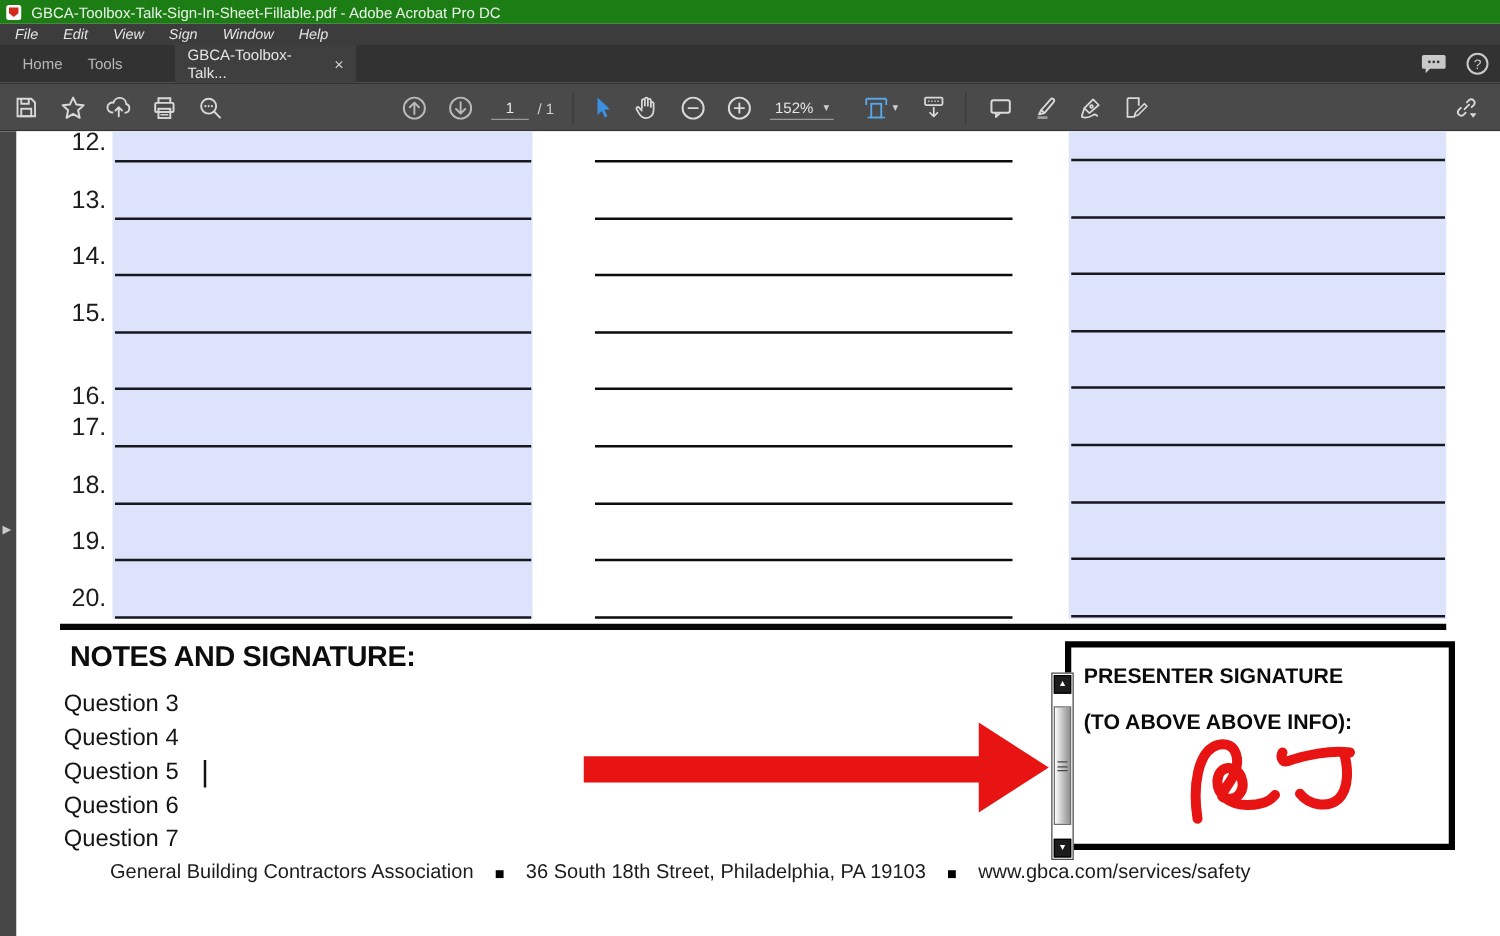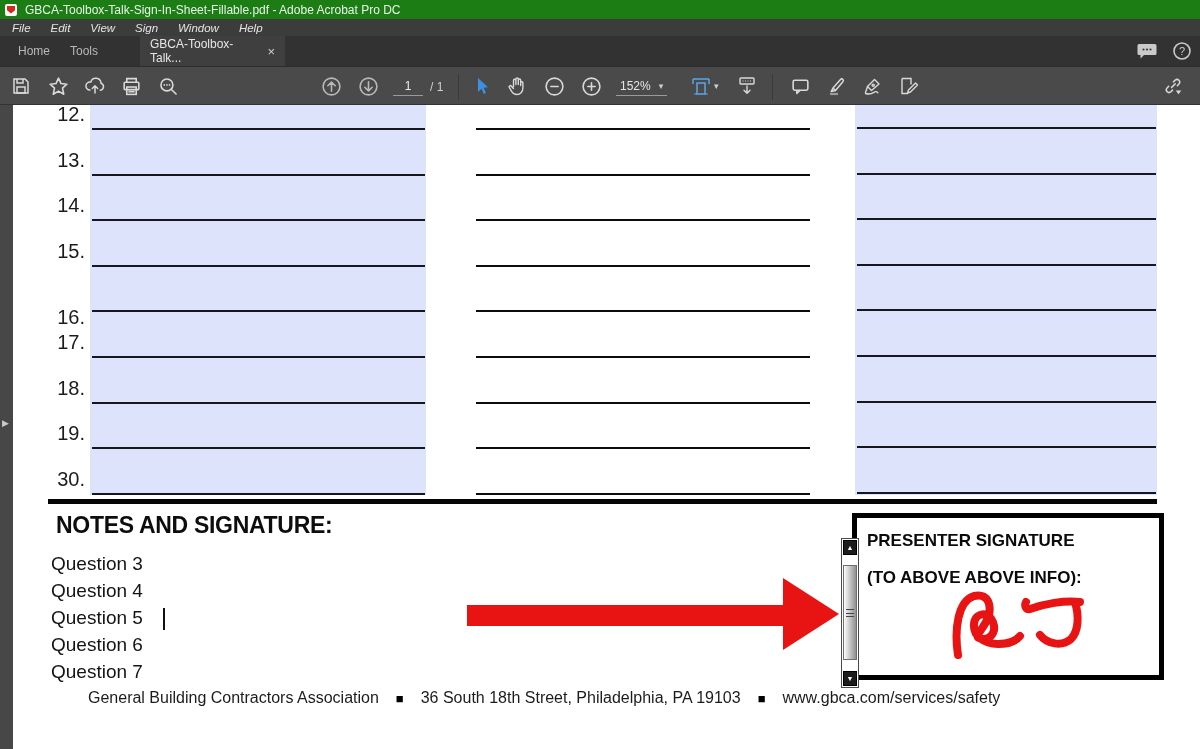--- a/index.html
+++ b/index.html
@@ -311,21 +311,21 @@
     <div class="field-block" style="left:855px; width:302px;"></div>
 
     <span class="rownum" style="top:-2px;">12.</span>
     <span class="rownum" style="top:44px;">13.</span>
     <span class="rownum" style="top:89px;">14.</span>
     <span class="rownum" style="top:135px;">15.</span>
     <span class="rownum" style="top:180px;margin-top:21px;">16.</span>
     <span class="rownum" style="top:226px;">17.</span>
     <span class="rownum" style="top:272px;">18.</span>
     <span class="rownum" style="top:317px;">19.</span>
-    <span class="rownum" style="top:363px;">30.</span>
+    <span class="rownum" style="top:363px;">20.</span>
 
     <div class="fline" style="left:92px; width:333px; top:23px;"></div>
     <div class="fline" style="left:92px; width:333px; top:69px;"></div>
     <div class="fline" style="left:92px; width:333px; top:114px;"></div>
     <div class="fline" style="left:92px; width:333px; top:160px;"></div>
     <div class="fline" style="left:92px; width:333px; top:205px;"></div>
     <div class="fline" style="left:92px; width:333px; top:251px;"></div>
     <div class="fline" style="left:92px; width:333px; top:297px;"></div>
     <div class="fline" style="left:92px; width:333px; top:342px;"></div>
     <div class="fline" style="left:92px; width:333px; top:388px;"></div>

